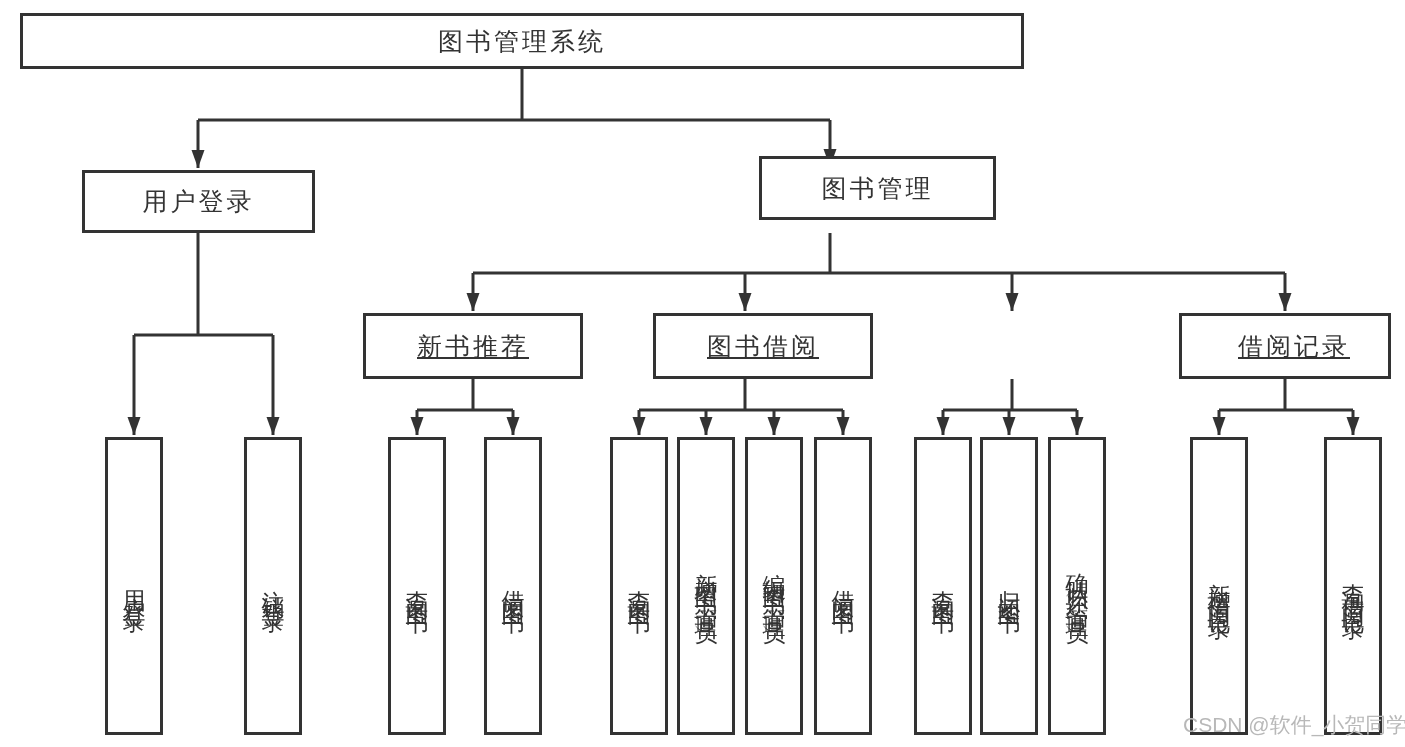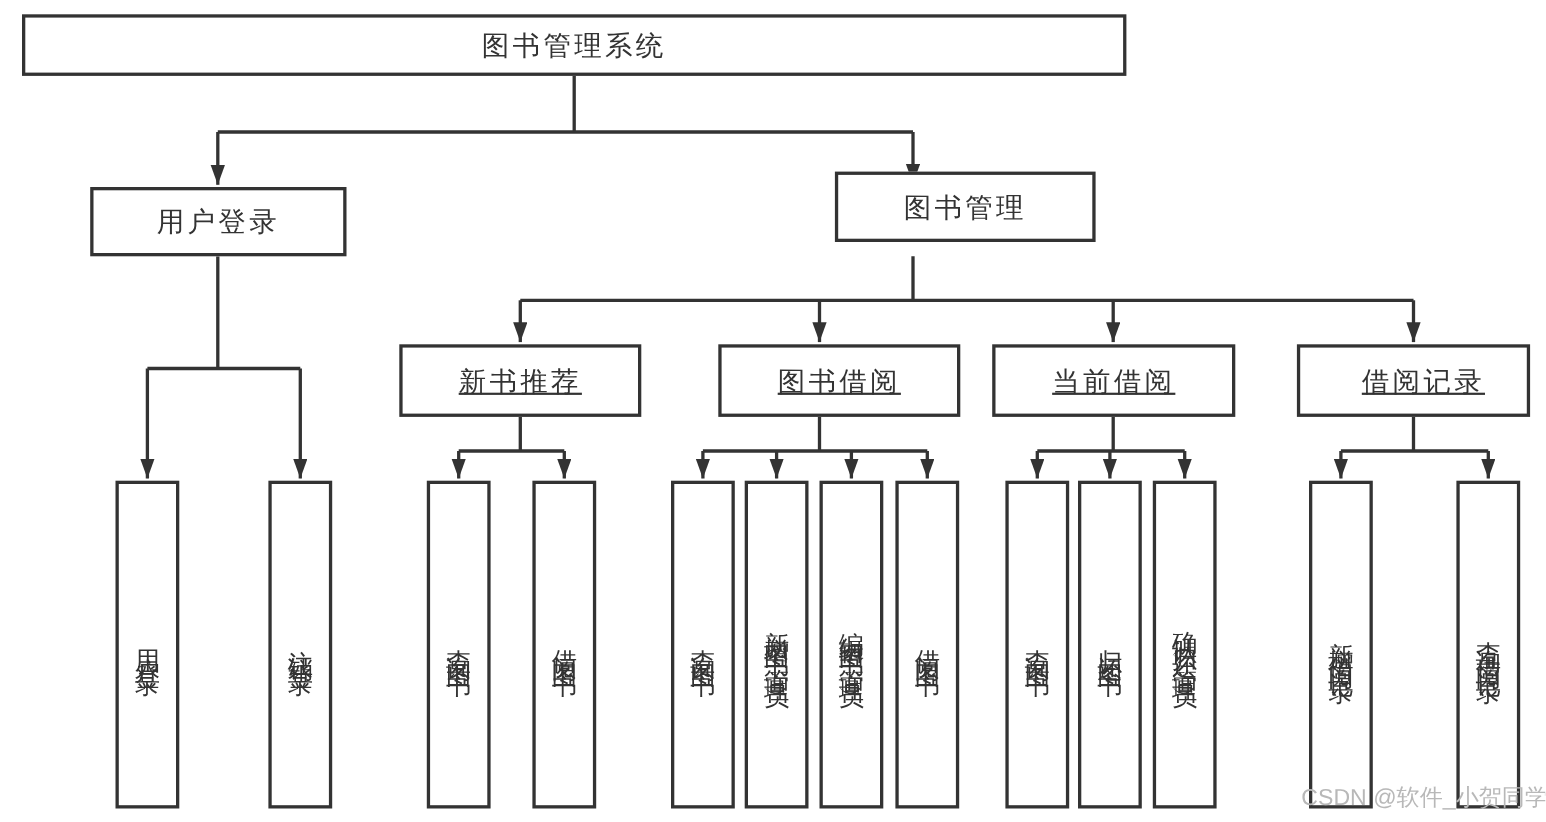--- a/index.html
+++ b/index.html
@@ -133,23 +133,20 @@
   <div class="box hbox mgmt">
     <span>图书管理</span>
   </div>
 
   <div class="box hbox sec sec-0">
     <span>新书推荐</span>
   </div>
   <div class="box hbox sec sec-1">
     <span>图书借阅</span>
   </div>
-  <div class="box hbox sec sec-2">
-    <span>当前借阅</span>
-  </div>
   <div class="box hbox sec sec-3">
     <span>借阅记录</span>
   </div>
 
   <div class="box leaf lf-0">
     <span class="vtext">用户登录</span>
   </div>
   <div class="box leaf lf-1">
     <span class="vtext">注销登录</span>
   </div>

